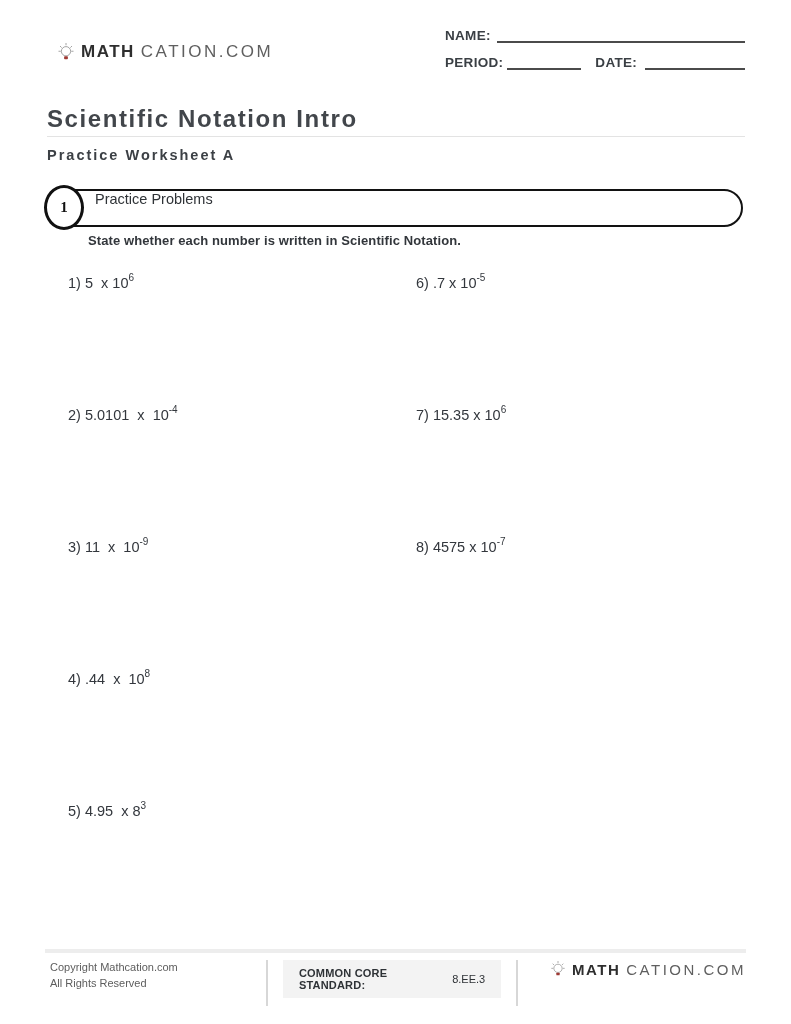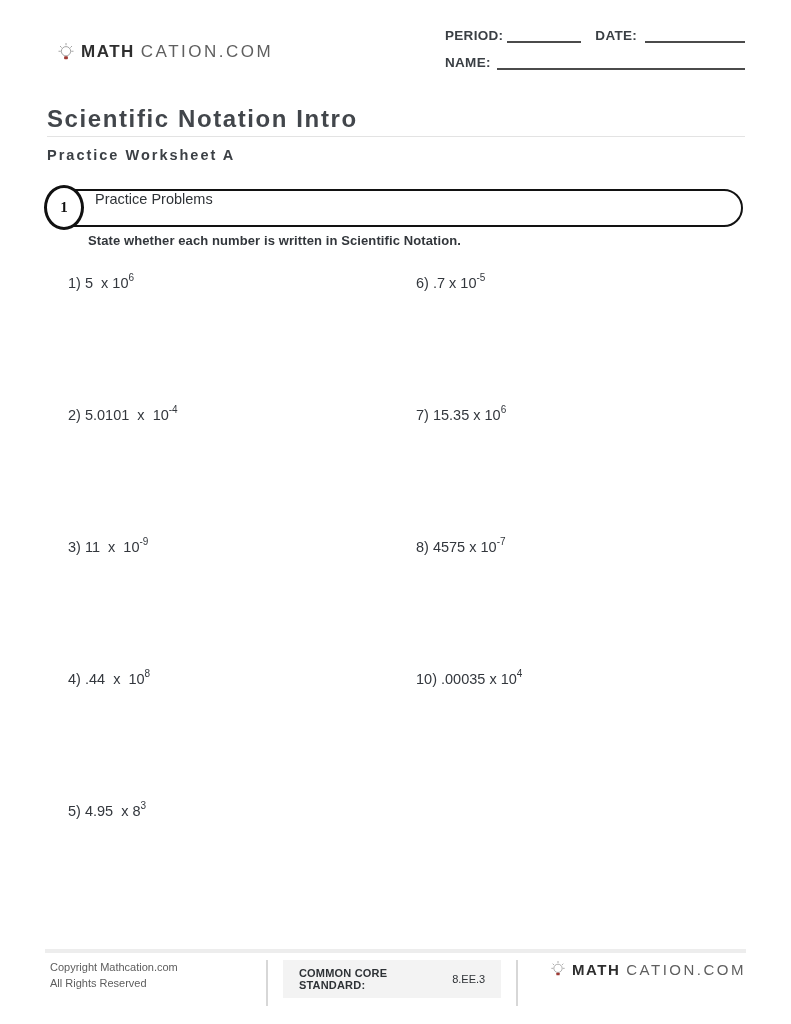--- a/index.html
+++ b/index.html
@@ -91,28 +91,28 @@
       </g>
       <rect x="9.5" y="18.5" width="5" height="4" rx="1" fill="#9e3a34"></rect>
     </svg>
     <span class="logo-bold">MATH</span>
       <span class="logo-light">CATION.COM</span>
   </div>
 </div>
 
 <div class="abs fields" style="right:46px; top:28px;">
   <div class="frow">
+    <span class="flabel">NAME:</span>
+    <span class="fline grow"></span>
+  </div>
+  <div class="frow">
     <span class="flabel">PERIOD:</span>
     <span class="fline period"></span>
     <span class="flabel date-label">DATE:</span>
     <span class="fline date"></span>
-  </div>
-  <div class="frow">
-    <span class="flabel">NAME:</span>
-    <span class="fline grow"></span>
   </div>
 </div>
 
 <div class="abs page-title" style="left:47px; top:105px;">Scientific Notation Intro</div>
 <div class="abs title-rule" style="left:47px; right:46px; top:136px;"></div>
 <div class="abs subtitle" style="left:47px; top:147px;">Practice Worksheet A</div>
 
 <div class="abs" style="left:0; top:189px; width:791px;">
   <div class="banner-rect">
     <span class="banner-label">Practice Problems</span>
@@ -129,21 +129,20 @@
       <div class="problem"><span>1) </span><span>5  x 10</span><sup>6</sup></div>
       <div class="problem"><span>2) </span><span>5.0101  x  10</span><sup>-4</sup></div>
       <div class="problem"><span>3) </span><span>11  x  10</span><sup>-9</sup></div>
       <div class="problem"><span>4) </span><span>.44  x  10</span><sup>8</sup></div>
       <div class="problem"><span>5) </span><span>4.95  x 8</span><sup>3</sup></div>
     </div>
   <div class="problems-col right" id="problems-right">
       <div class="problem"><span>6) </span><span>.7 x 10</span><sup>-5</sup></div>
       <div class="problem"><span>7) </span><span>15.35 x 10</span><sup>6</sup></div>
       <div class="problem"><span>8) </span><span>4575 x 10</span><sup>-7</sup></div>
-      <div class="problem"><span>10) </span><span>.00035 x 10</span><sup>4</sup></div>
     </div>
 </div>
 
 <div class="abs footer-rule" style="left:45px; right:45px; top:949px;"></div>
 <div class="abs footer-row" style="left:50px; right:45px; top:960px;">
   <div class="copyright">
     <div>Copyright Mathcation.com</div>
     <div>All Rights Reserved</div>
   </div>
   <div class="vdiv"></div>

